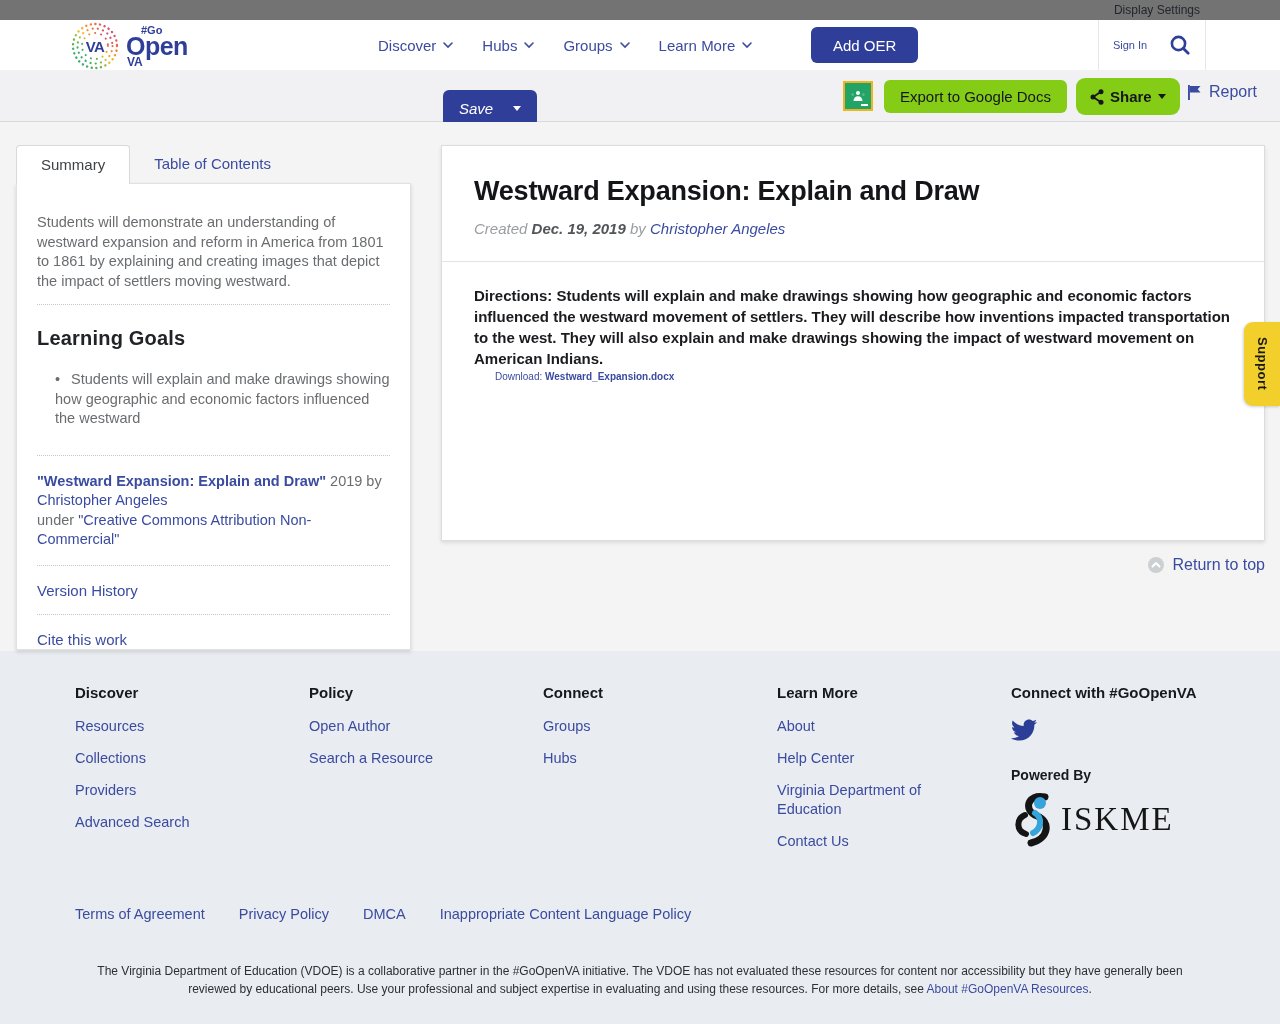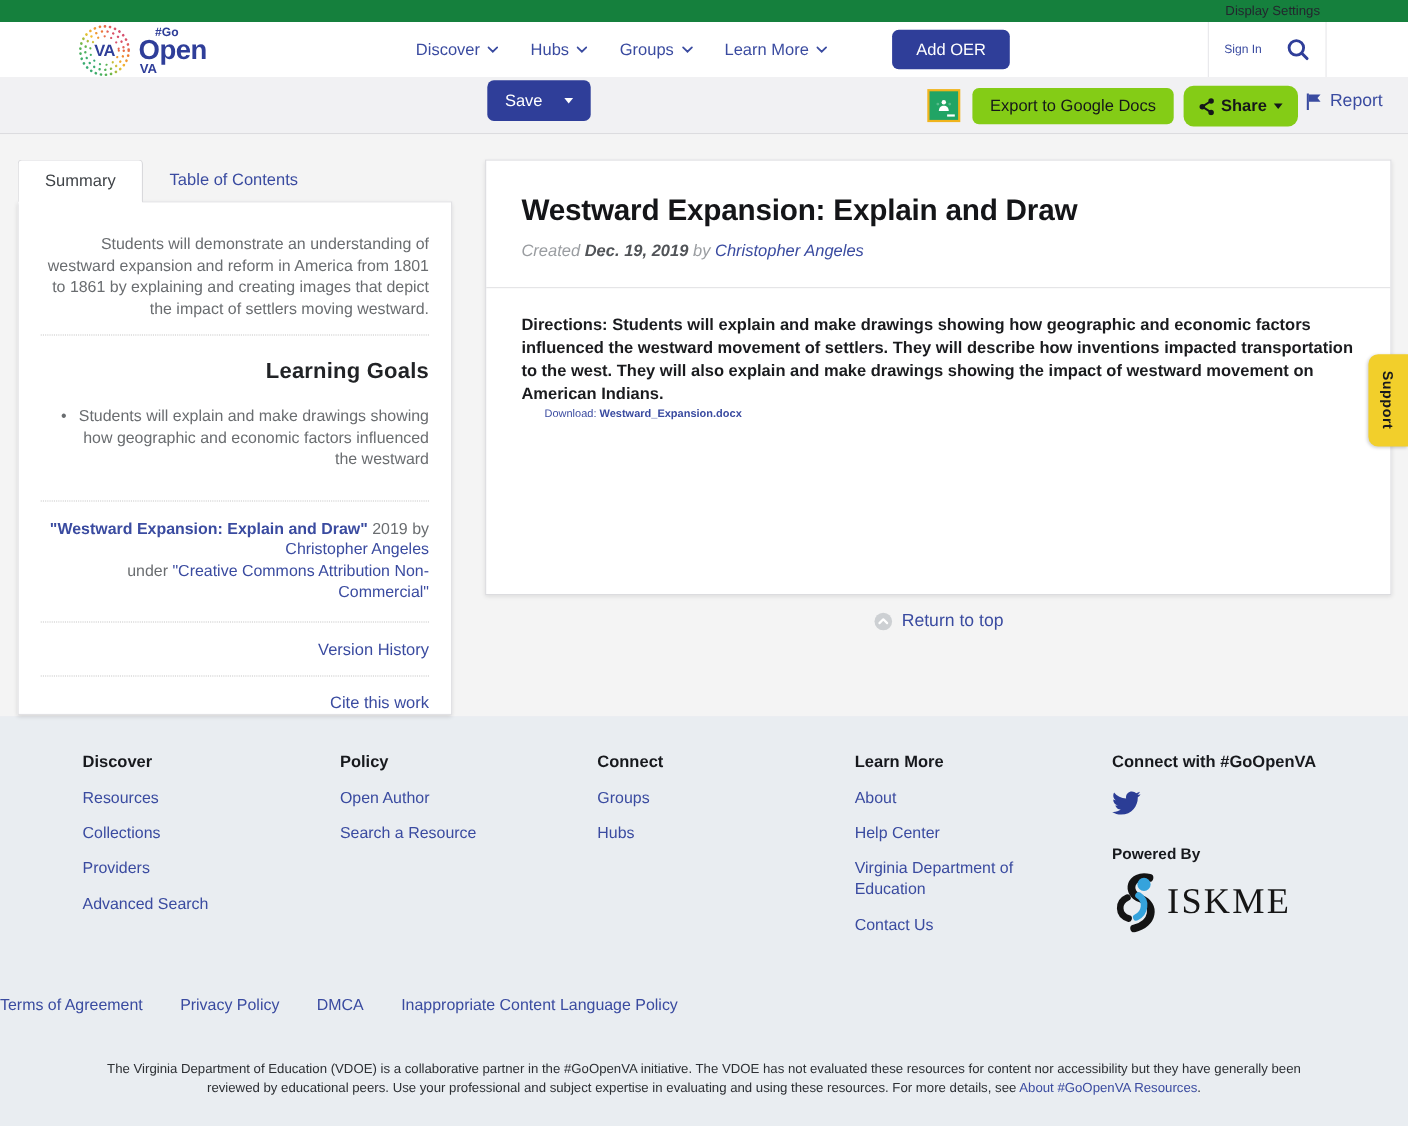--- a/index.html
+++ b/index.html
@@ -6,21 +6,21 @@
   html,body { width:1280px; height:1024px; }
   body {
     font-family: "Liberation Sans", sans-serif;
     background:#f4f4f4; overflow:hidden; position:relative;
     -webkit-font-smoothing:antialiased;
   }
   a { text-decoration:none; cursor:pointer; }
 
   
   .topbar {
-    height:20px; background:#15803d; text-align:right;
+    height:20px; background:#737373; text-align:right;
     padding-right:80px; font-size:12px; line-height:20px; color:#23262e;
   }
   .topbar a { color:#23262e; }
 
   
   .header { height:50px; background:#ffffff; position:relative; }
   .logo { position:absolute; left:70px; top:1px; display:flex; align-items:center; gap:6px; }
   .logo-ring { position:relative; width:50px; height:50px; }
   .logo-va {
     position:absolute; left:0; top:0; width:50px; height:50px;
@@ -43,24 +43,24 @@
   .signin-group {
     position:absolute; left:1098px; top:0; height:50px; width:108px;
     border-left:1px solid #e7e7ea; border-right:1px solid #e7e7ea;
     display:flex; align-items:center; justify-content:center; gap:22px;
   }
   .signin { color:#3a4ba0; font-size:11px; }
 
   
   .toolbar { height:52px; background:#f1f1f3; border-bottom:1px solid #dadadd; position:relative; }
   .btn-save {
-    position:absolute; left:443px; top:3px; height:37px;
+    position:absolute; left:443px; top:20px; height:37px;
     background:#2f3e99; color:#fff; border:none; border-radius:6px;
     font-size:15px; padding:0 16px; display:flex; align-items:center; gap:20px;
-    cursor:pointer; font-family:inherit;
+    cursor:pointer; font-family:inherit;font-style:italic;
   }
   .caret { width:0; height:0; border-left:4px solid transparent; border-right:4px solid transparent; border-top:5px solid currentColor; display:inline-block; }
   .gc-icon {
     position:absolute; left:843px; top:11px; width:30px; height:30px;
     background:#f0b41c; padding:2px; cursor:pointer;
   }
   .gc-inner { width:100%; height:100%; background:#21a465; position:relative; display:flex; align-items:center; justify-content:center; }
   .gc-bar { position:absolute; right:3px; bottom:3px; width:7px; height:2px; background:#fff; }
   .btn-yellow {
     background:#84cc16; color:#15171a; border:none; border-radius:6px;
@@ -87,21 +87,21 @@
   .tab.active {
     background:#fff; color:#3f4347;
     border:1px solid #d9d9dc; border-bottom:none; position:relative;
   }
   .tab.active::after { content:""; position:absolute; left:0; right:0; bottom:-2px; height:3px; background:#fff; }
   .tab.inactive { color:#3a4ba0; }
 
   .sidebar-card {
     position:absolute; left:16px; top:61px; width:395px; height:467px;
     background:#fff; border:1px solid #e1e1e4; box-shadow:0 2px 4px rgba(0,0,0,.14);
-    padding:29px 20px 20px; z-index:1;text-align:right;
+    padding:29px 20px 20px; z-index:1;
   }
   .sidebar-card p.desc { font-size:14.5px; line-height:19.5px; color:#6a6d70; }
   .dotted { border:none; border-top:1px dotted #c6c6c6; margin:13px 0; }
   .sb-h2 { font-size:20px; font-weight:600; color:#212326; margin-top:22px; letter-spacing:0.2px; }
   .goal-item { margin-top:20px; padding-left:18px; font-size:14.5px; line-height:19.5px; color:#6a6d70; }
   .goal-item::before { content:"•"; padding-right:11px; }
   .license { font-size:14.5px; line-height:19.5px; color:#6a6d70; }
   .license a { color:#3a4ba0; }
   .license .lic-title { font-weight:700; }
   .sb-link { display:block; font-size:15px; color:#3a4ba0; }
@@ -116,21 +116,21 @@
   .meta .meta-date { font-weight:700; color:#515458; }
   .meta a { color:#3a4ba0; }
   .main-body { padding:23px 32px; }
   .directions { font-size:15px; font-weight:700; line-height:21px; color:#1a1b1e; }
   .download { margin-top:2px; padding-left:21px; font-size:10px; }
   .download .dl-label { color:#3a4ba0; }
   .download a { color:#3a4ba0; font-weight:700; }
 
   .return-row {
     position:absolute; left:441px; width:824px; top:434px;
-    display:flex; align-items:center; justify-content:center; gap:8px;
+    display:flex; align-items:center; justify-content:flex-end; gap:8px;
   }
   .return-link { color:#3a4ba0; font-size:16px; display:flex; align-items:center; gap:8px; }
 
   .support-tab {
     position:absolute; right:0; top:200px; width:36px; height:84px;
     background:#f2cf2b; border-radius:9px 0 0 9px;
     display:flex; align-items:center; justify-content:center;
     writing-mode:vertical-rl; font-size:13px; font-weight:700; color:#17191d;
     letter-spacing:0.5px; box-shadow:-1px 1px 3px rgba(0,0,0,.18); cursor:pointer; z-index:3;
   }
@@ -140,21 +140,21 @@
   .footer-cols { display:flex; padding-left:75px; height:182px; }
   .footer-col { flex:0 0 234px; }
   .footer-col-wide { flex:0 0 250px; }
   .fc-title { font-size:15px; font-weight:700; color:#17191d; margin-bottom:16px; }
   .fc-link { display:block; font-size:14.5px; line-height:19px; color:#3a4ba0; margin-bottom:13px; max-width:170px; }
   .twitter-link { display:inline-block; margin-top:2px; }
   .powered { font-size:14px; font-weight:700; color:#17191d; margin-top:22px; }
   .iskme { display:flex; align-items:center; margin-top:8px; gap:2px; }
   .iskme-text { font-family:"Liberation Serif", serif; font-size:33px; color:#161616; letter-spacing:2px; }
 
-  .legal-row { display:flex; gap:34px; margin-top:40px; }
+  .legal-row { display:flex; gap:34px; padding-left:75px; margin-top:40px; }
   .legal-row a { font-size:14.5px; color:#3a4ba0; white-space:nowrap; }
 
   .disclaimer {
     margin:40px auto 0; max-width:1126px; text-align:center;
     font-size:12px; line-height:18px; color:#2c2f33;
   }
   .disclaimer a { color:#3a4ba0; }
 
   svg { display:block; }
 </style>

